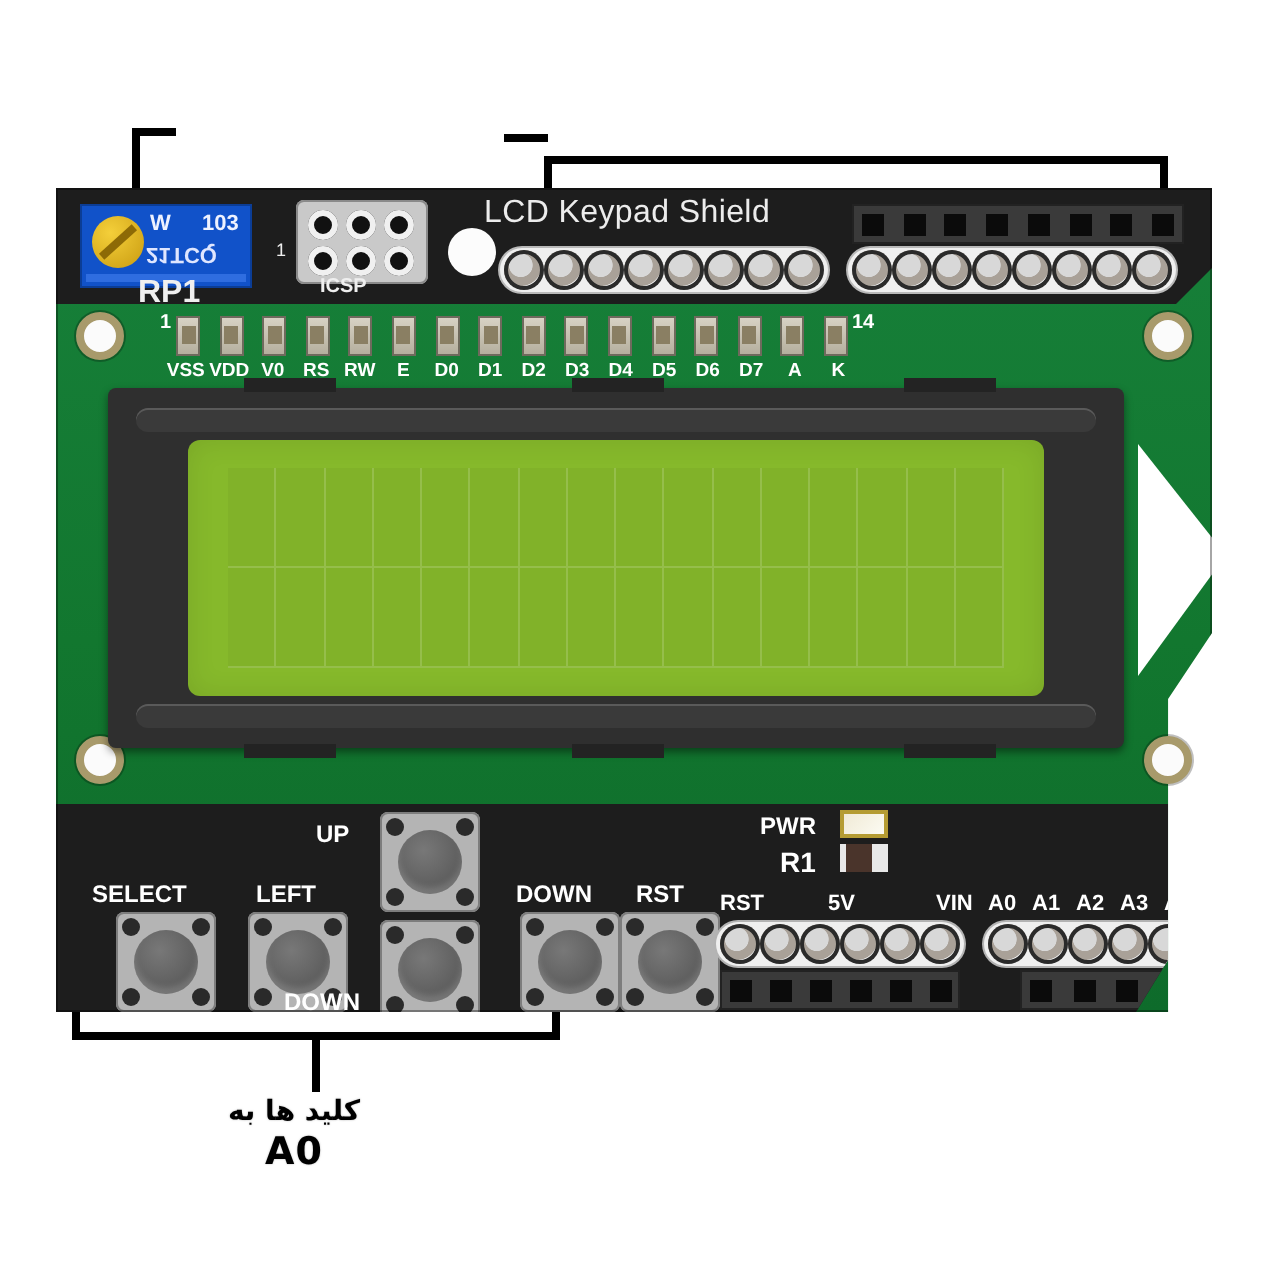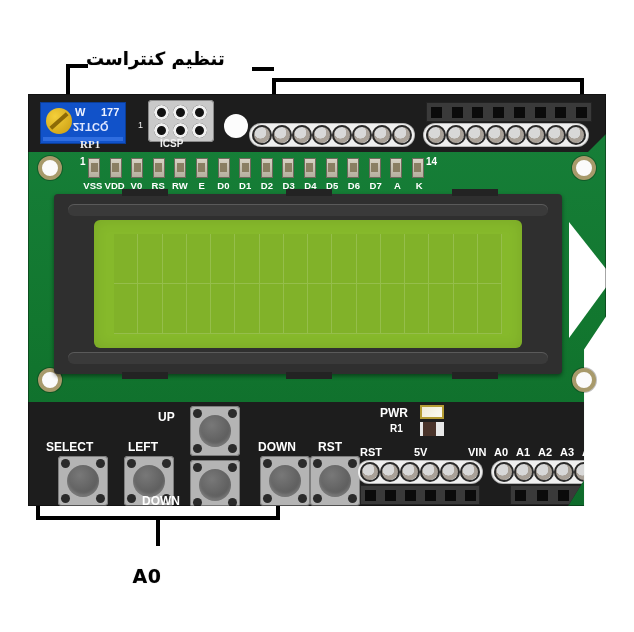--- a/index.html
+++ b/index.html
@@ -63,21 +63,21 @@
        background:#1152c9;border:1px solid #0b3d96;}
   #pot-screw{position:absolute;left:5px;top:5px;width:26px;height:26px;border-radius:50%;
        background:radial-gradient(circle at 35% 32%,#f4cf3a,#c99b10);}
   #pot-screw:after{content:"";position:absolute;left:2px;top:11px;width:22px;height:4px;
        background:#8d6a06;transform:rotate(-42deg);}
   #pot-t1{position:absolute;left:34px;top:3px;color:#eef2ff;font-size:11px;font-weight:bold;}
   #pot-t2{position:absolute;left:60px;top:3px;color:#eef2ff;font-size:11px;font-weight:bold;}
   #pot-t3{position:absolute;left:32px;top:18px;color:#dfe6ff;font-size:11px;font-weight:bold;
        transform:scaleY(-1);}
   #pot-bar{position:absolute;left:2px;top:34px;width:80px;height:4px;background:#2f6de0;}
-  #pot-label{position:absolute;left:52px;top:44px;color:#efefef;font-size:11px;font-weight:bold;font-family:Liberation Serif, serif;}
+  #pot-label{position:absolute;left:41px;top:44px;color:#efefef;font-size:16px;font-weight:bold;}
 
   
   #icsp{position:absolute;left:120px;top:6px;width:66px;height:42px;
         background:#c9c9c9;border-radius:4px;
         box-shadow:inset 0 0 0 1px #8a8a8a;}
   #icsp .p{position:absolute;width:15px;height:15px;border-radius:50%;
         background:#111;box-shadow:inset 0 0 0 3px #f0f0f0;}
   #icsp-one{position:absolute;left:110px;top:26px;color:#efefef;font-size:9px;}
   #icsp-label{position:absolute;left:132px;top:44px;color:#efefef;font-size:10px;font-weight:bold;}
   #white-dot{position:absolute;left:196px;top:20px;width:24px;height:24px;border-radius:50%;
@@ -140,21 +140,21 @@
        box-shadow:inset 0 -3px 3px rgba(255,255,255,.18);}
   .btn i{position:absolute;width:9px;height:9px;border-radius:50%;background:#2a2a2a;}
   .btn i.a{left:3px;top:3px}.btn i.b{right:3px;top:3px}
   .btn i.c{left:3px;bottom:3px}.btn i.d{right:3px;bottom:3px}
   .btn-lbl{position:absolute;color:#fff;font-size:12px;font-weight:bold;white-space:nowrap;}
 
   
   #pwr-lbl{position:absolute;left:12px;top:4px;color:#fff;font-size:12px;font-weight:bold;}
   #pwr-led{position:absolute;left:52px;top:3px;width:24px;height:14px;
        background:linear-gradient(135deg,#efe8d2,#fdfdf6);box-shadow:inset 0 0 0 2px #b59c33;}
-  #r1-lbl{position:absolute;left:22px;top:21px;color:#fff;font-size:10px;font-weight:bold;}
+  #r1-lbl{position:absolute;left:22px;top:21px;color:#fff;font-size:14px;font-weight:bold;}
   #r1-body{position:absolute;left:52px;top:20px;width:24px;height:14px;background:#e8e8e8;}
   #r1-body:before{content:"";position:absolute;left:3px;top:0;width:13px;height:14px;background:#4a342b;}
 
   
   .hdrgrp{position:absolute;}
   .hdr-pads{position:absolute;height:22px;background:#efefef;border-radius:11px;
        display:flex;align-items:center;box-shadow:0 0 0 1px #b3b3b3;padding:0 2px;}
   .hdr-pads .pad{width:20px;height:20px;border-radius:50%;
        background:radial-gradient(circle at 42% 38%,#d8d8d8 0 34%,#a9a198 36% 60%,#efefef 62%);
        box-shadow:inset 0 0 0 2px #2a2a2a;}
@@ -162,21 +162,21 @@
        align-items:center;justify-content:space-around;box-shadow:inset 0 0 0 1px #222;}
   .hdr-sock i{display:block;width:11px;height:11px;background:#0b0b0b;}
   .hdr-lbl{position:absolute;color:#fff;font-size:11px;font-weight:bold;}
   .an-lbl{position:absolute;color:#fff;font-size:11px;font-weight:bold;}
 </style>
 </head>
 <body>
 
 <div id="stage">
 
-  <div class="anno" id="anno-contrast">تنظیم کنتراست</div>
+  <div class="anno" id="anno-keys-l1">کلید ها به</div>
   <div class="anno" id="anno-keys-l2">A0</div>
 
   <div class="ln" id="lead-c-h"></div>
   <div class="ln" id="lead-c-top"></div>
   <div class="ln" id="lead-c-v"></div>
   <div class="ln" id="brk-top"></div>
   <div class="ln" id="brk-l"></div>
   <div class="ln" id="brk-r"></div>
   <div class="ln" id="bbrk-bot"></div>
   <div class="ln" id="bbrk-l"></div>
@@ -184,39 +184,40 @@
   <div class="ln" id="bbrk-stem"></div>
 
   <div id="board">
     <div class="pcb-green"></div>
 
     <div id="band-top">
 
       <div id="pot">
         <div id="pot-screw"></div>
         <div id="pot-t1">W</div>
-        <div id="pot-t2">177</div>
+        <div id="pot-t2">103</div>
         <div id="pot-t3">21TCQ</div>
         <div id="pot-bar"></div>
       </div>
       <div id="pot-label">RP1</div>
 
       <div id="icsp-one">1</div>
       <div id="icsp">
         <span class="p" style="left:6px;top:5px"></span>
         <span class="p" style="left:25px;top:5px"></span>
         <span class="p" style="left:44px;top:5px"></span>
         <span class="p" style="left:6px;top:23px"></span>
         <span class="p" style="left:25px;top:23px"></span>
         <span class="p" style="left:44px;top:23px"></span>
       </div>
       <div id="icsp-label">ICSP</div>
 
       <div id="white-dot"></div>
 
+      <div id="title">LCD Keypad Shield</div>
 
       <div class="padrow" id="pads-a">
         <span class="pad"></span>
         <span class="pad"></span>
         <span class="pad"></span>
         <span class="pad"></span>
         <span class="pad"></span>
         <span class="pad"></span>
         <span class="pad"></span>
         <span class="pad"></span>

